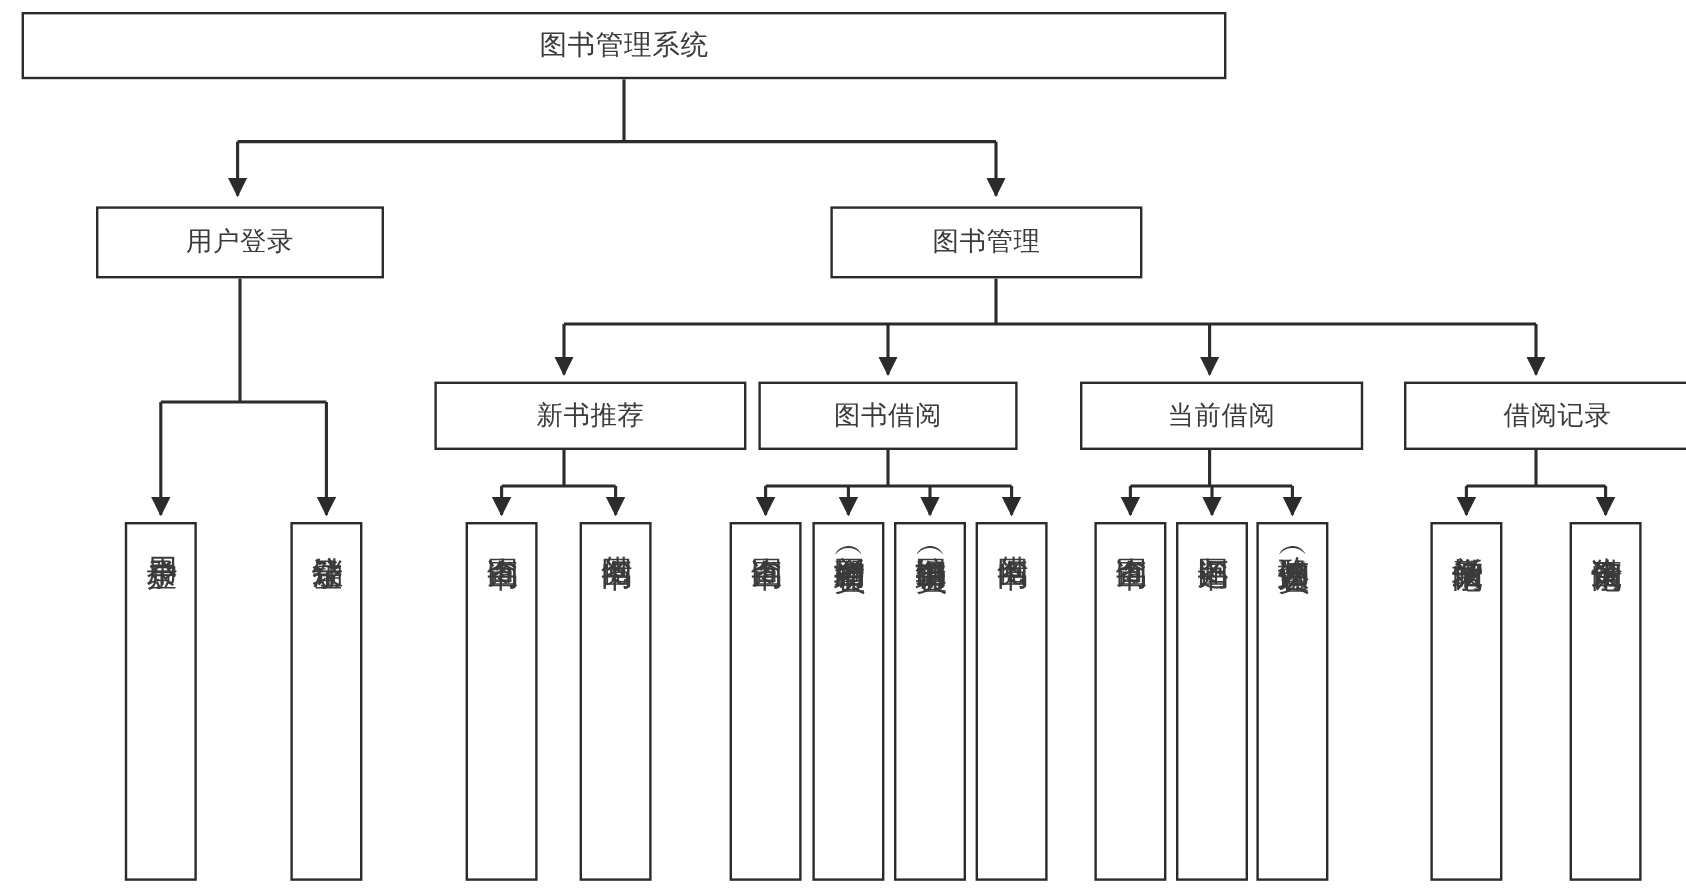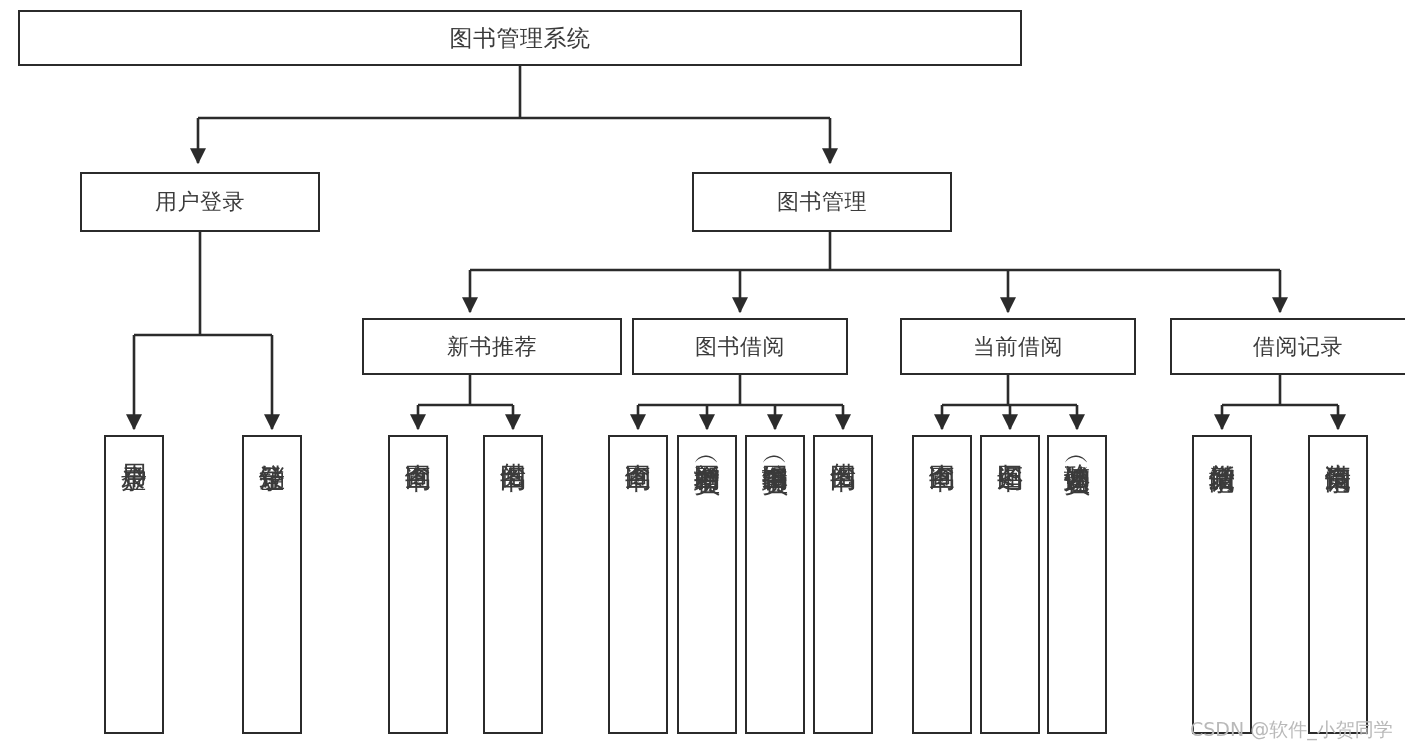--- a/index.html
+++ b/index.html
@@ -190,15 +190,14 @@
     <span class="lbl">确认归还（管理员）</span>
   </div>
 
   <div class="node vert" style="left:1192px; top:435px; width:60px; height:299px;">
     <span class="lbl">新增借阅记录</span>
   </div>
   <div class="node vert" style="left:1308px; top:435px; width:60px; height:299px;">
     <span class="lbl">查询借阅记录</span>
   </div>
 
-  <div class="watermark" style="left:1190px; top:717px;">CSDN @软件_小贺同学</div>
 
 </div>
 
 </body></html>

